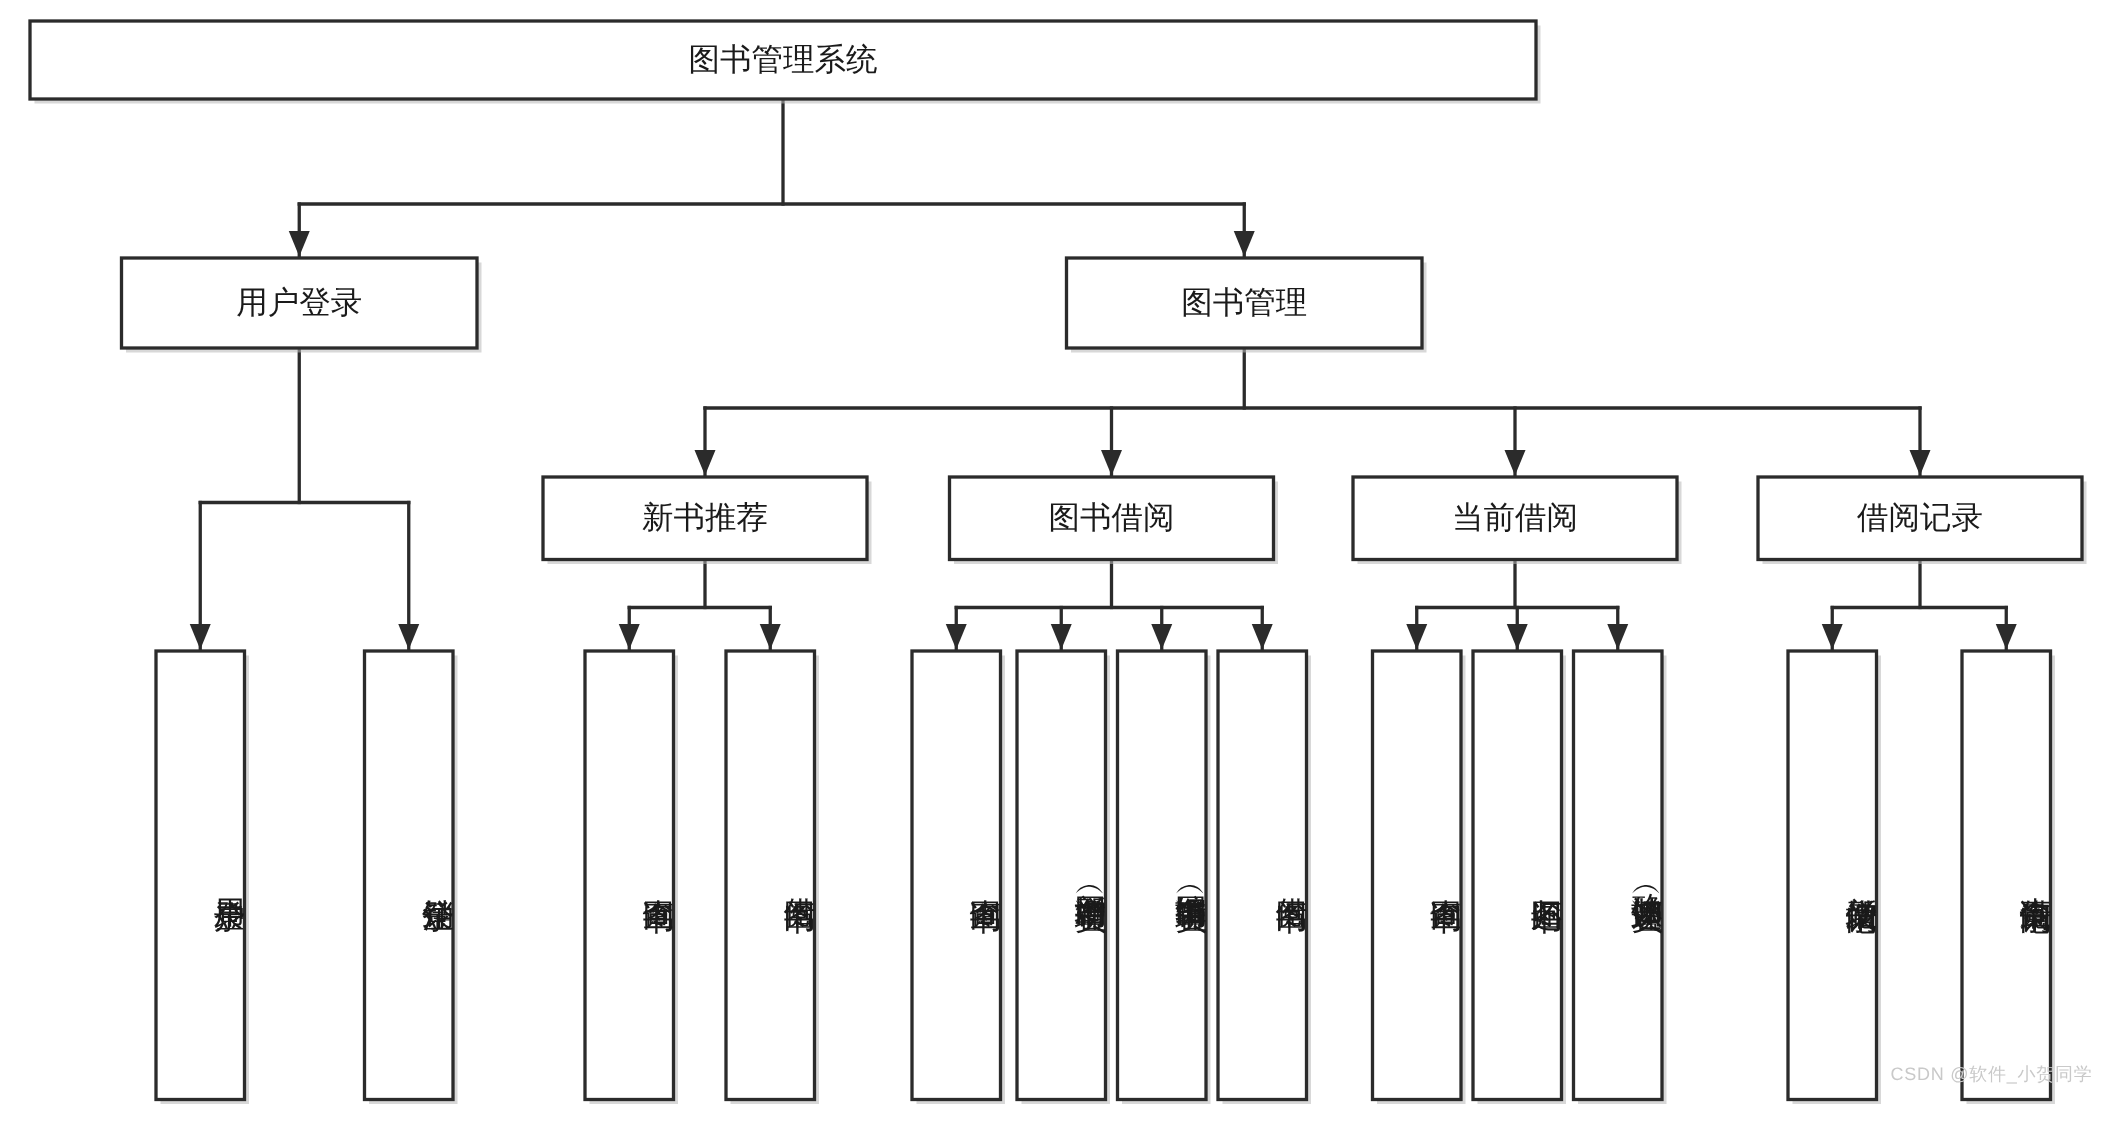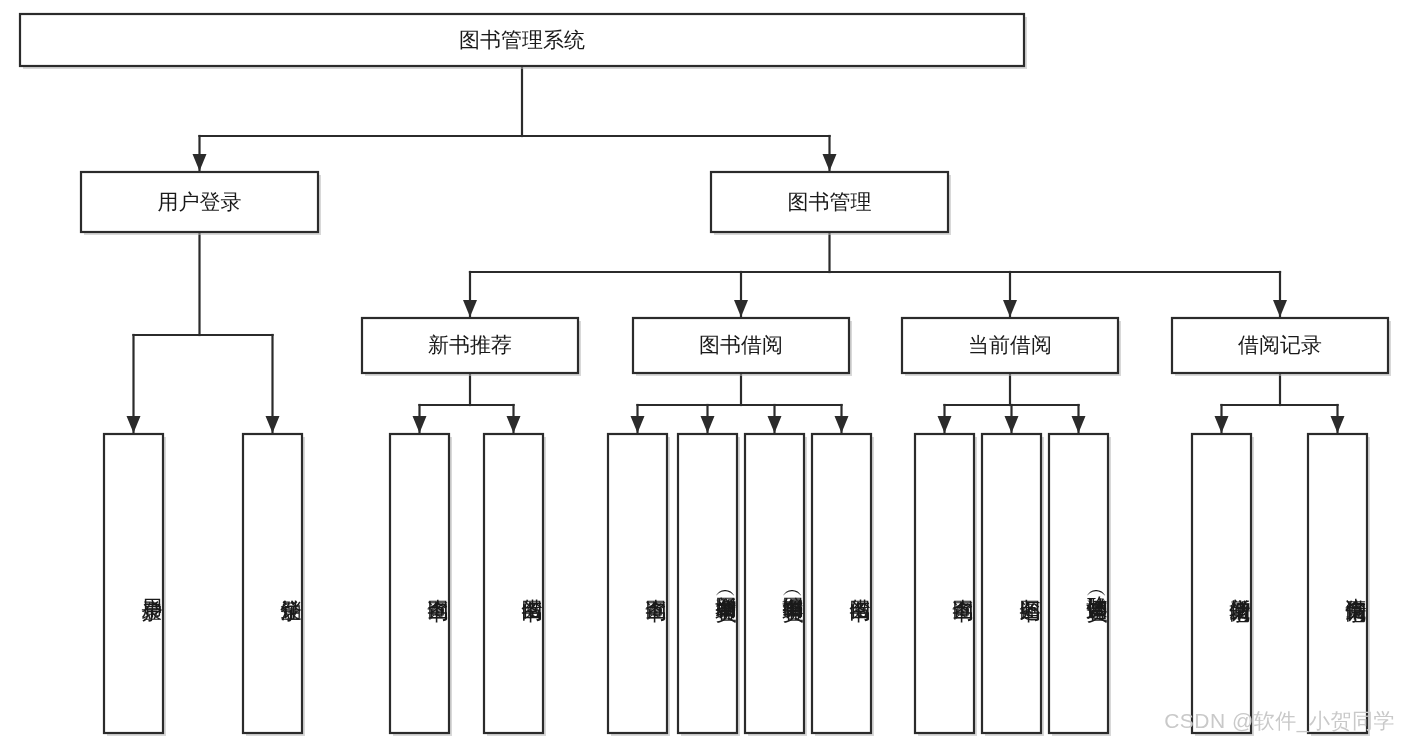--- a/index.html
+++ b/index.html
@@ -60,23 +60,23 @@
     font-size: 21px;
     line-height: 1.08;
     color: #1a1a1a;
     letter-spacing: 1px;
     white-space: nowrap;
     pointer-events: none;
   }
   .watermark {
     position: absolute;
     right: 10px;
-    bottom: 12px;
-    font-family: "Liberation Sans", "DejaVu Sans", sans-serif;
-    font-size: 21px;
+    bottom: 22px;
+    font-family: "Liberation Sans", "DejaVu Sans", sans-serif;
+    font-size: 12px;
     color: #c9c9c9;
     letter-spacing: 0.5px;
     user-select: none;
   }
 </style>
 </head>
 <body>
 
 <div id="diagram-root">
 

